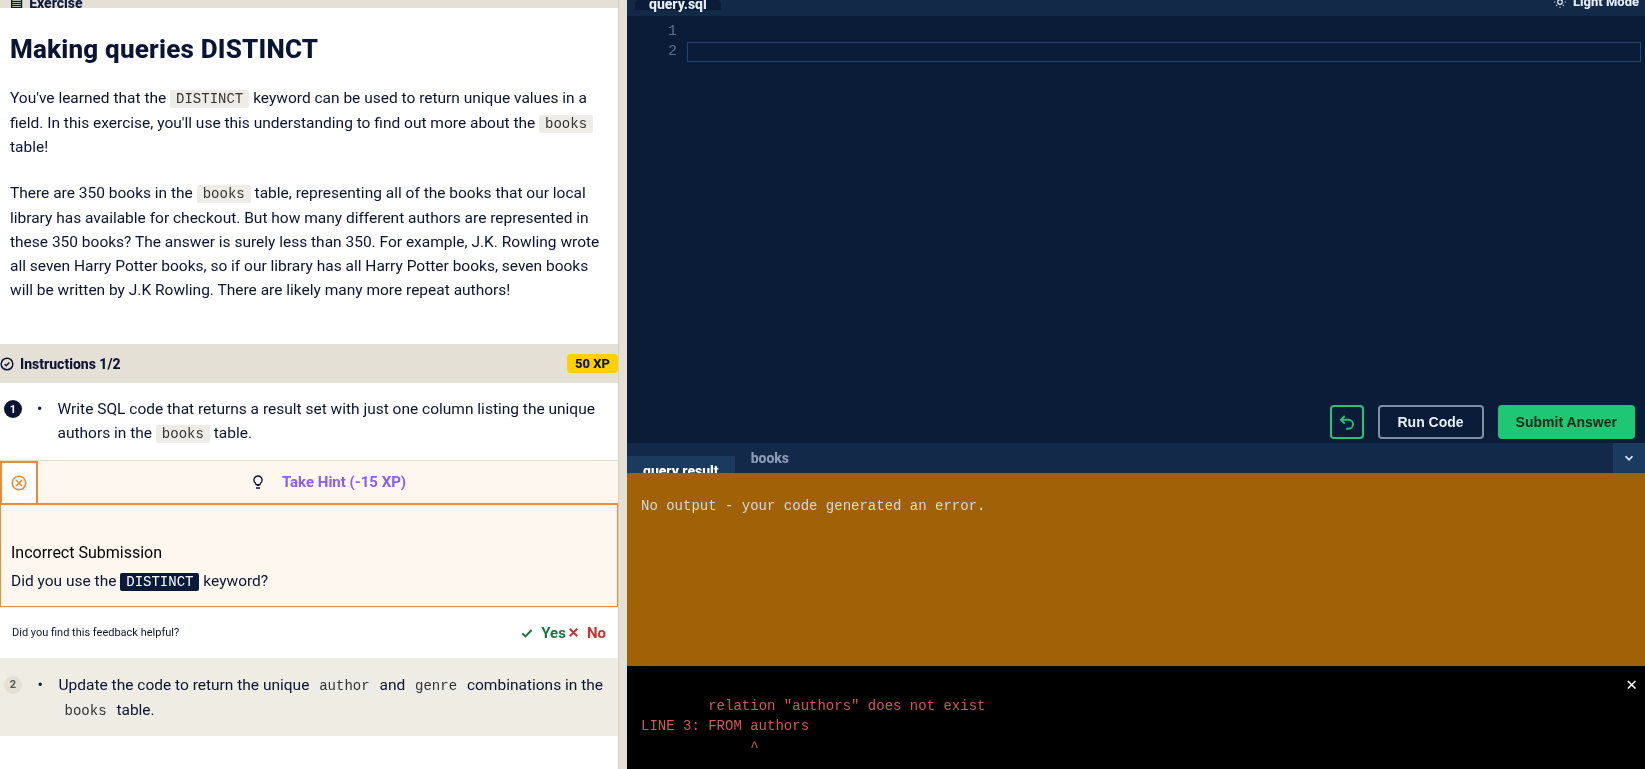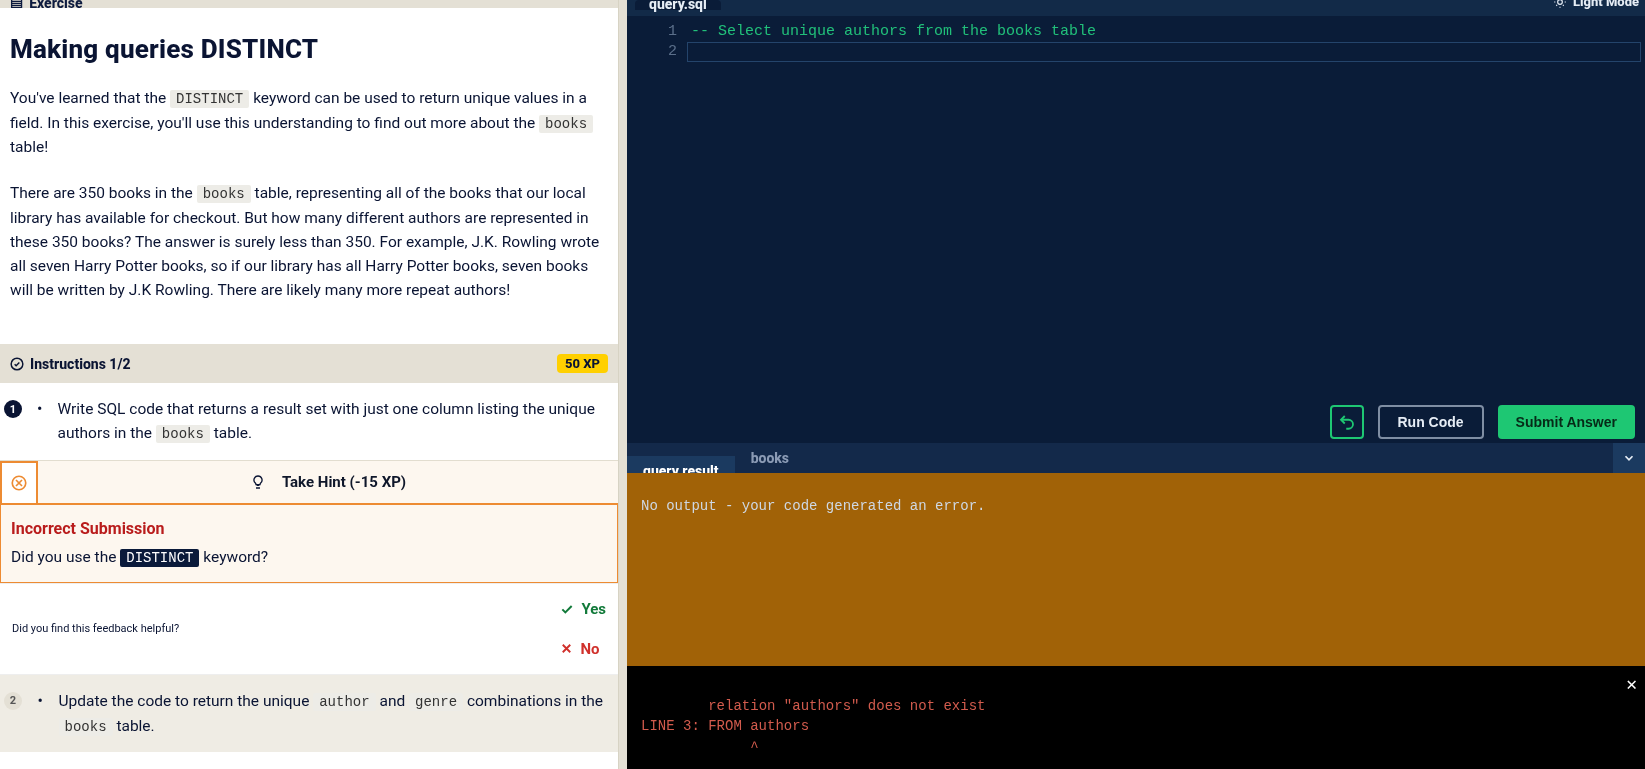--- a/index.html
+++ b/index.html
@@ -56,21 +56,21 @@
   .codechip {
     font-family: "Courier New", monospace;
     background: #edece7;
     padding: 1px 6px;
     border-radius: 2px;
     font-size: 14px;
     color: #333;
   }
   .instructions-bar {
     background: #e4e0d5;
-    padding: 10px 10px;
+    padding: 10px 0;
     display: flex;
     align-items: center;
     justify-content: space-between;
   }
   .instructions-left { display:flex; align-items:center; gap:6px; color:#0a1433; font-weight:800; font-size:14px;}
   .xp-pill {
     background: #ffd000;
     color: #0a1433;
     font-weight: 800;
     font-size: 13px;
@@ -109,48 +109,48 @@
     display:flex; align-items:center; justify-content:center;
     color:#ed8b32;
     font-size:18px;
   }
   .hint-tab svg { width:18px; height:18px; }
   .hint-link {
     flex:1;
     display:flex; align-items:center; justify-content:center;
     gap:16px;
     font-weight:700;
-    color:#0f172a;
+    color:#8b5cf6;
     font-size:15px;
     padding:12px 0;
   }
   .hint-link svg { width:16px; height:16px; }
 
   .feedback-box {
     background:#fdf7ef;
     border:1px solid #ed8b32;
     border-top:none;
     padding:14px 10px 16px 10px;
   }
-  .feedback-title { font-weight:700; color:#b91c1c; font-size:16px; margin-bottom:10px;}
+  .feedback-title { font-weight:400; color:#000000; font-size:16px; margin-bottom:10px;margin-top:24px;}
   .feedback-text { font-size:15.5px; color:#0a1433; }
   .kwchip {
     background:#0a1a3a; color:#fff; font-family:"Courier New",monospace;
     padding:1px 6px; border-radius:2px; font-size:14px;
   }
 
   .helpful-row {
     display:flex; align-items:center; justify-content:space-between;
     padding:16px 12px;
     border-top:1px solid #eee;
     border-bottom:1px solid #eee;
     background:#fff;
   }
   .helpful-q { font-size:11px; color:#0a1433; }
-  .helpful-actions { display:flex; gap:22px; align-items:flex-start;flex-direction:column; }
+  .helpful-actions { display:flex; align-items:center; }
   .hbtn { display:flex; align-items:center; gap:6px; font-weight:700; font-size:15px; cursor:pointer;}
   .hbtn.yes { color:#127a3a; }
   .hbtn.no { color:#d0302b; }
 
   
   .left-scroll::-webkit-scrollbar { width:16px; }
   .left-scroll::-webkit-scrollbar-track { background:#f1efe8; }
   .left-scroll::-webkit-scrollbar-thumb { background:#c9c5b8; border-radius:2px; }
 
   
@@ -394,24 +394,20 @@
           </svg>
         <span>Light Mode</span>
       </div>
     </div>
 
     <div class="editor-area">
       <div class="gutter">
         <div>1</div>
         <div>2</div>
       </div>
-      <div class="code-lines">
-        <div class="line"><span class="cm-comment">-- Select unique authors from the books table</span></div>
-        <div class="line"></div>
-      </div>
       <div class="active-line-border"></div>
 
       <div class="run-bar">
         <button class="iconbtn">
           <svg width="18" height="18" viewBox="0 0 24 24" fill="none" stroke="currentColor" stroke-width="2.4">
               <path d="M9 14L4 9l5-5"></path>
               <path d="M4 9h10a6 6 0 016 6v0a6 6 0 01-6 6h-3"></path>
             </svg>
         </button>
         <button class="runbtn">Run Code</button>

